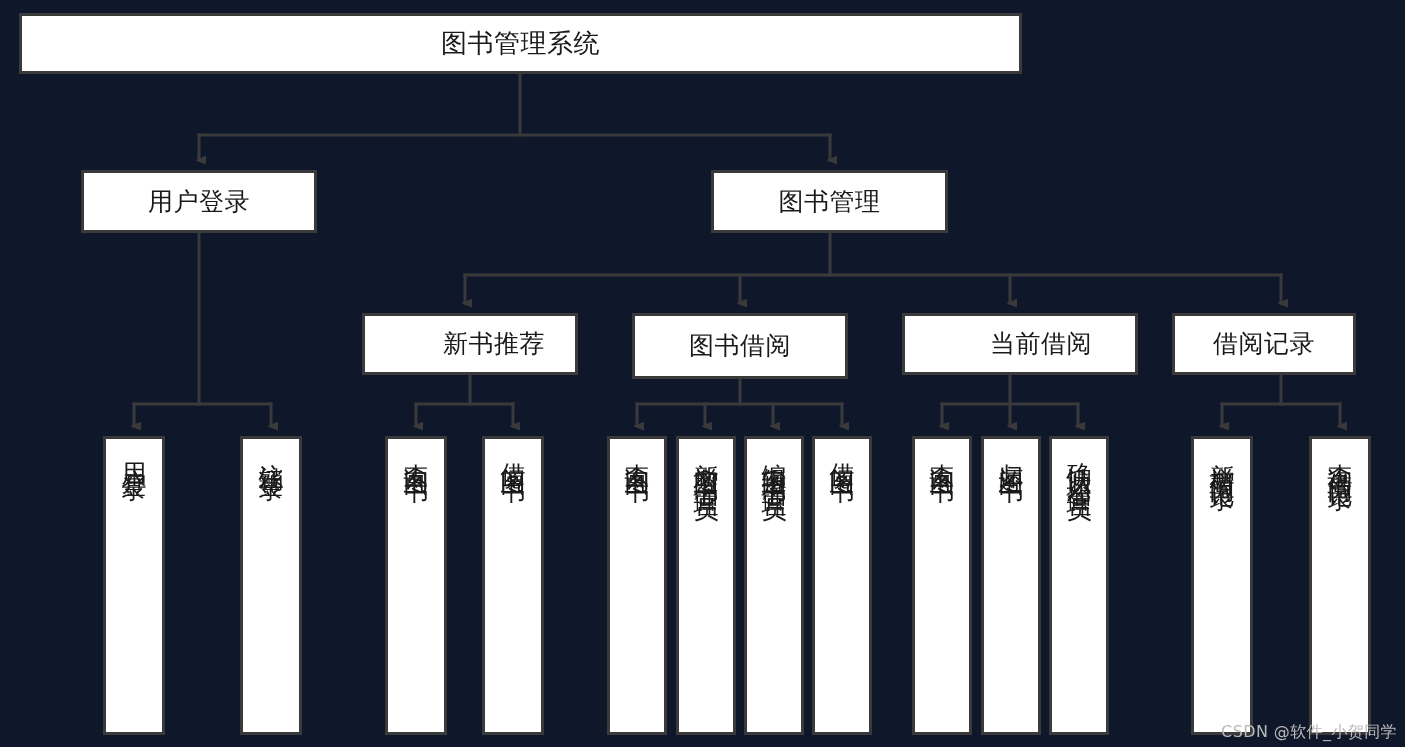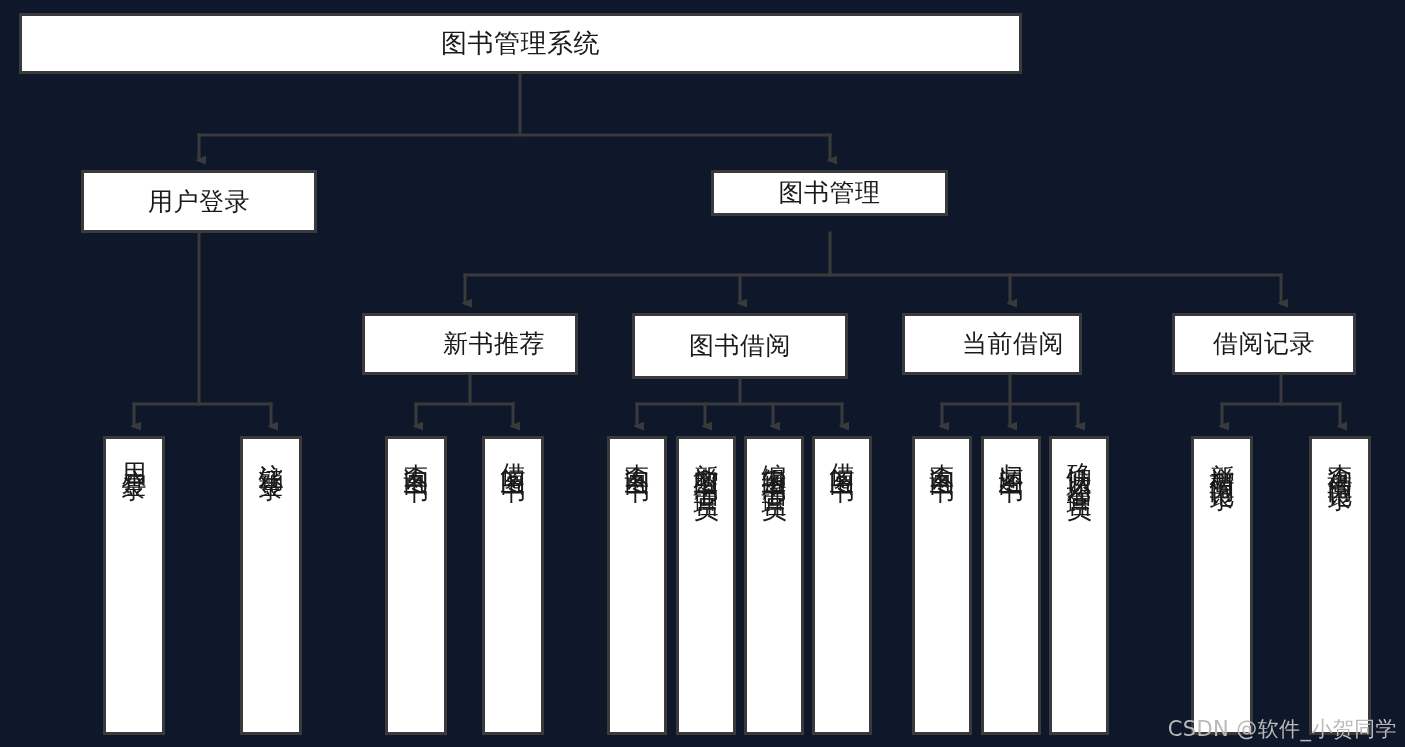--- a/index.html
+++ b/index.html
@@ -65,21 +65,21 @@
     font-size: 25px;
     line-height: 1.0;
     letter-spacing: 5px;
     white-space: normal;
   }
   
   #watermark {
     position: absolute;
     right: 8px;
     bottom: 4px;
-    font-size: 21px;
+    font-size: 16px;
     color: #b9b9b9;
     z-index: 5;
     white-space: nowrap;
     letter-spacing: 0.4px;
   }
 </style>
 </head>
 <body>
 
 <div id="diagram-root">
@@ -137,33 +137,33 @@
   </svg>
 
   <div class="node horizontal root" style="left:19px; top:13px; width:1003px; height:61px;">
     <span class="node-label">图书管理系统</span>
   </div>
 
   <div class="node horizontal" style="left:81px; top:170px; width:236px; height:63px;">
     <span class="node-label">用户登录</span>
   </div>
 
-  <div class="node horizontal" style="left:711px; top:170px; width:237px; height:46px;">
+  <div class="node horizontal" style="left:711px; top:170px; width:237px; height:63px;">
     <span class="node-label">图书管理</span>
   </div>
 
   <div class="node horizontal" style="left:362px; top:313px; width:216px; height:62px;padding-left:48px;">
     <span class="node-label">新书推荐</span>
   </div>
 
   <div class="node horizontal" style="left:632px; top:313px; width:216px; height:66px;">
     <span class="node-label">图书借阅</span>
   </div>
 
-  <div class="node horizontal" style="left:902px; top:313px; width:180px; height:62px;padding-left:42px;">
+  <div class="node horizontal" style="left:902px; top:313px; width:236px; height:62px;padding-left:42px;">
     <span class="node-label">当前借阅</span>
   </div>
 
   <div class="node horizontal" style="left:1172px; top:313px; width:184px; height:62px;">
     <span class="node-label">借阅记录</span>
   </div>
 
   <div class="node vertical" style="left:103px; top:436px; width:62px; height:299px;">
     <span class="node-label">用户登录</span>
   </div>

